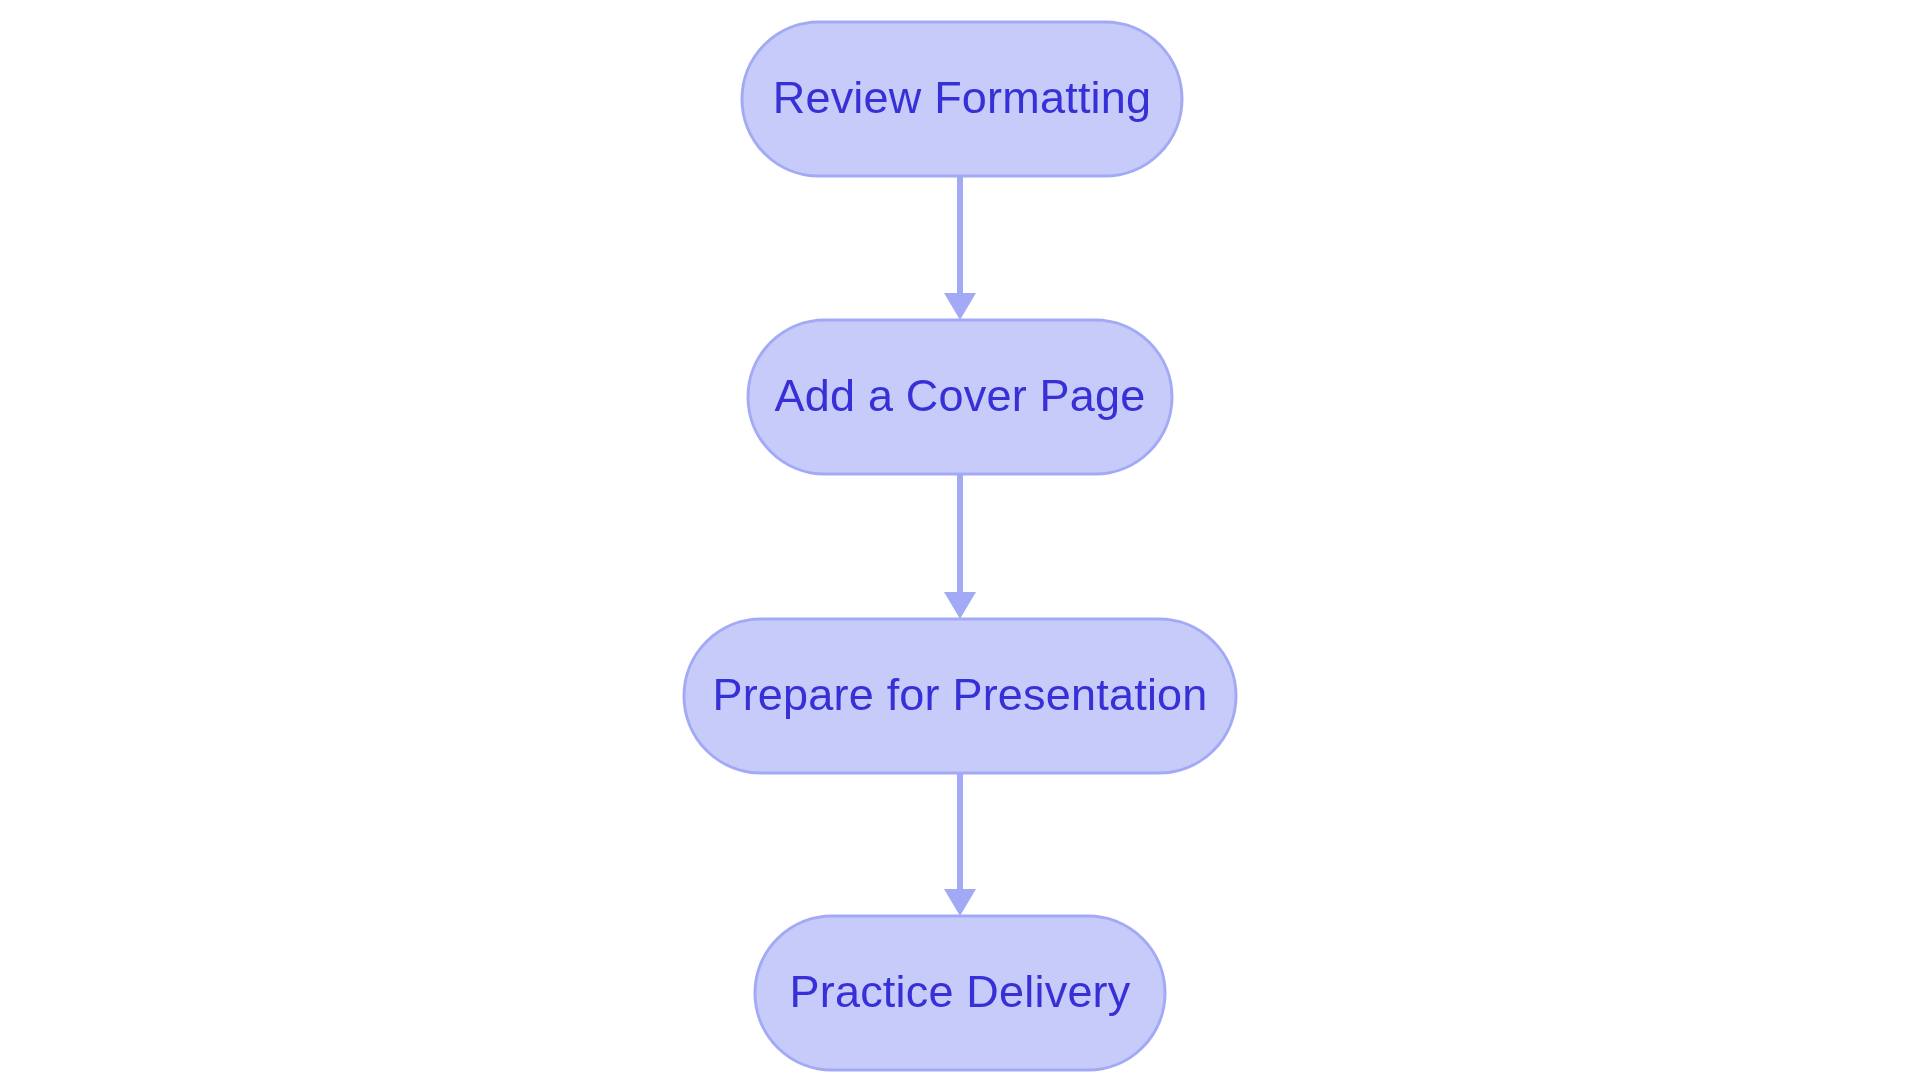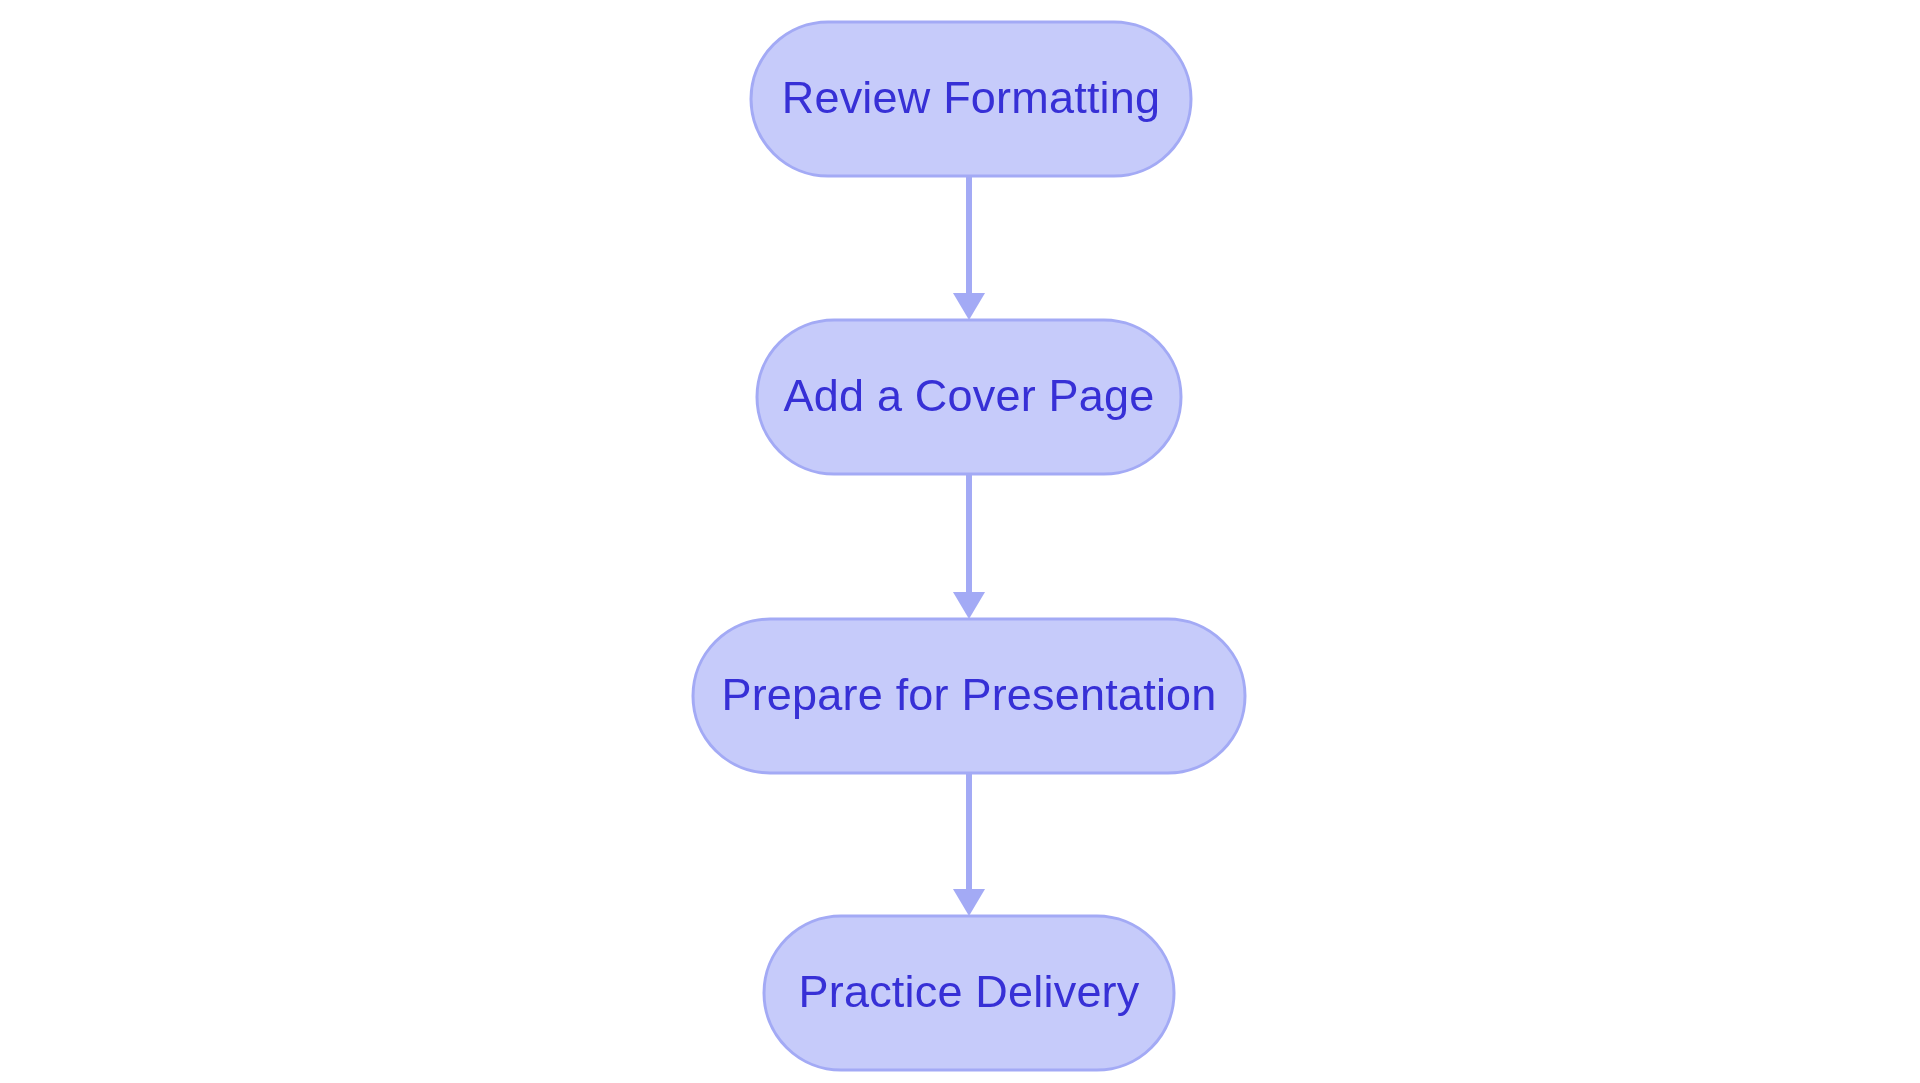--- a/index.html
+++ b/index.html
@@ -10,21 +10,20 @@
   }
   body {
     font-family: "Liberation Sans", "DejaVu Sans", sans-serif;
   }
   .canvas {
     position: relative;
     width: 1568px;
     height: 1083px;
     background: #ffffff;
     overflow: hidden;
-    margin-left: 9px;
   }
   .flow-svg {
     position: absolute;
     top: 0;
     left: 0;
     width: 1920px;
     height: 1083px;
     display: block;
   }
   .node-shape {

